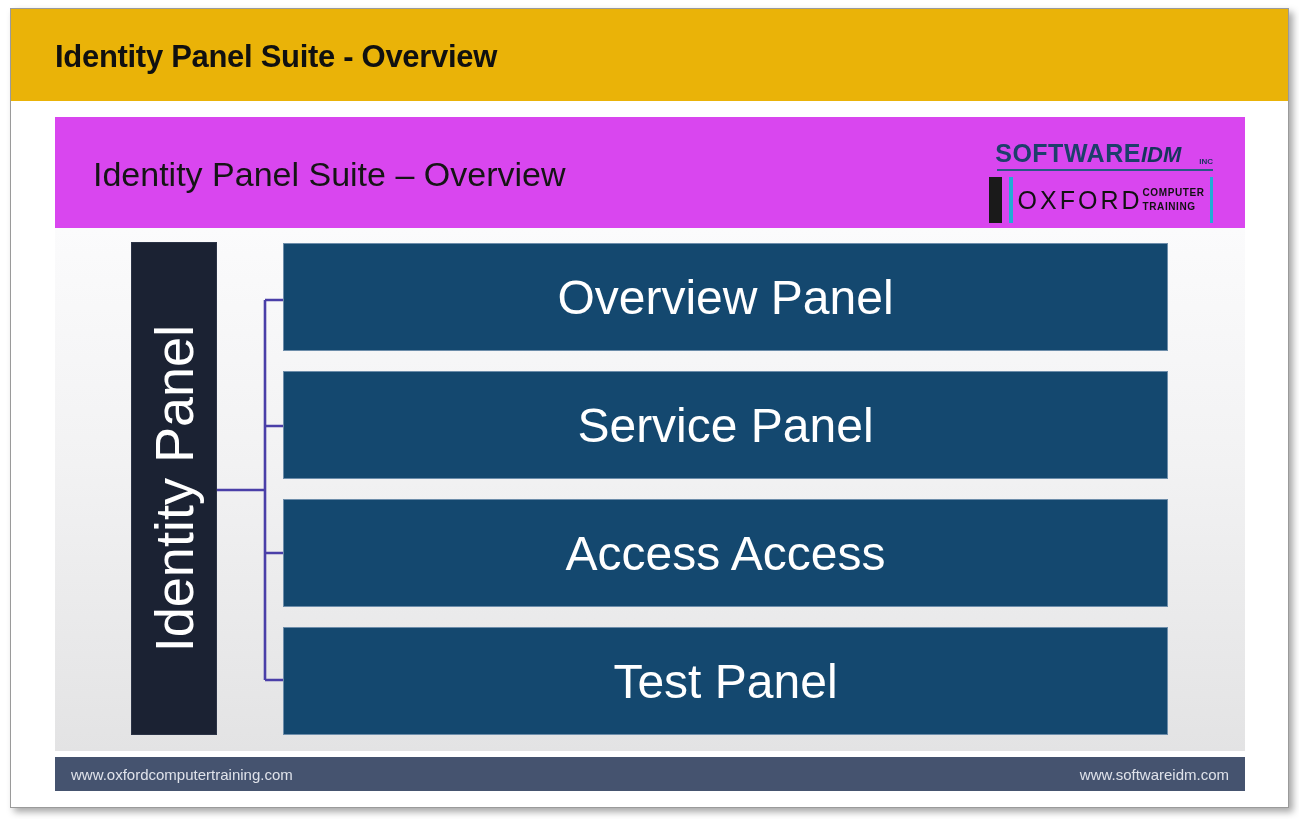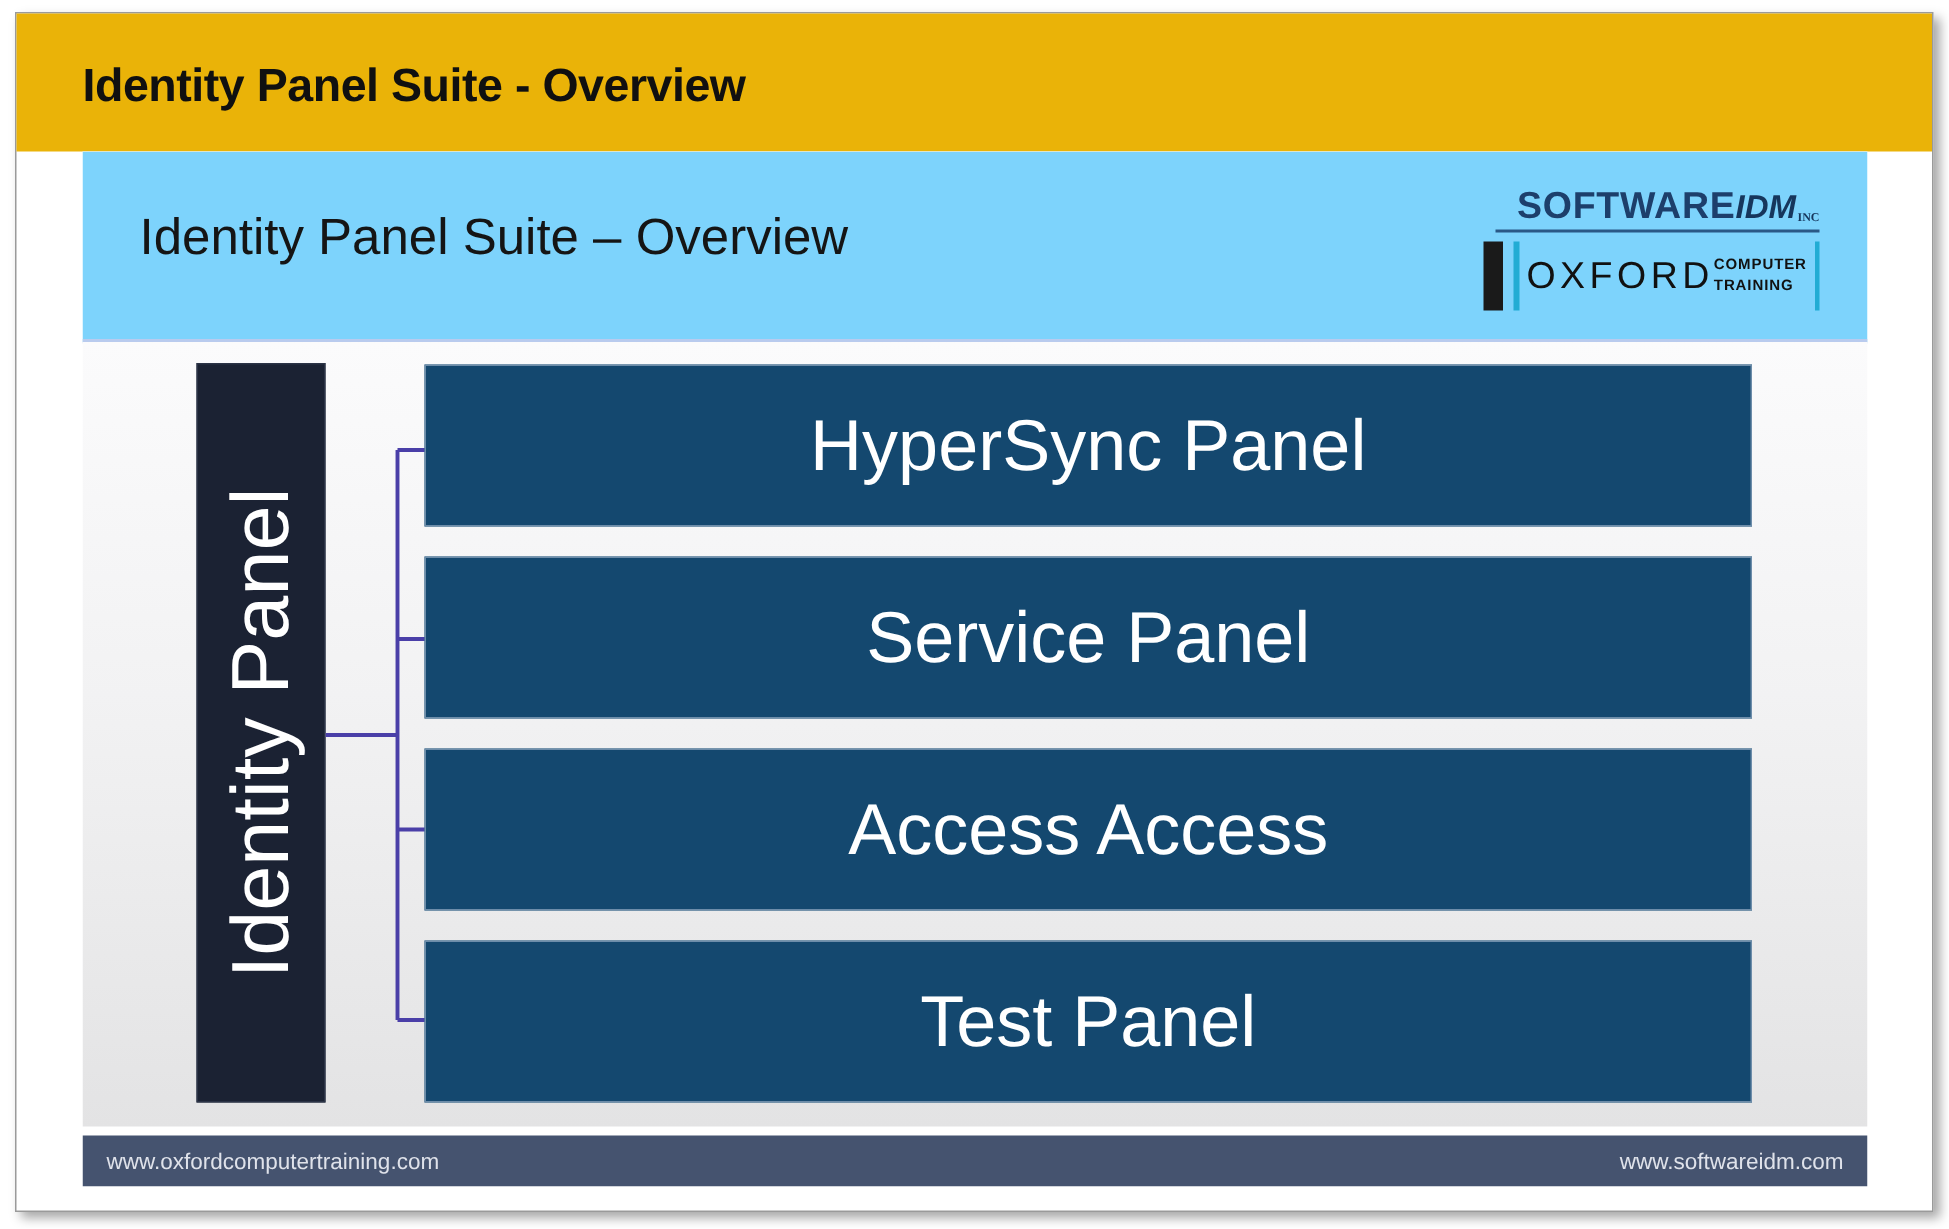--- a/index.html
+++ b/index.html
@@ -59,24 +59,24 @@
     top: 92px;
     width: 1190px;
     height: 690px;
     background: #ffffff;
     overflow: hidden;
   }
 
   
   #slide-title-band {
     position: absolute;
-    left: 0; top: 0;
+    left: 0; top: 16px;
     width: 100%;
     height: 127px;
-    background: #7dd3fc;
+    background: #d946ef;
   }
   #slide-title {
     position: absolute;
     left: 38px;
     top: 38px;
     font-size: 34px;
     font-weight: normal;
     color: #151515;
     white-space: nowrap;
   }
@@ -115,22 +115,21 @@
     font-weight: bold;
     font-style: italic;
     color: #16365c;
     letter-spacing: 0px;
   }
   #logo-softwareidm .inc {
     font-size: 8px;
     font-weight: bold;
     color: #16365c;
     vertical-align: -2px;
-    margin-left: 1px;
-    font-family: Liberation Serif, serif;
+    margin-left: 18px;
   }
   #logo-sw-rule {
     position: absolute;
     right: 0;
     top: 30px;
     width: 216px;
     height: 2px;
     background: #2a5886;
   }
 
@@ -319,21 +318,21 @@
             <line x1="48" y1="198" x2="110" y2="198"></line>
 
             <line x1="48" y1="325" x2="110" y2="325"></line>
 
             <line x1="48" y1="452" x2="110" y2="452"></line>
           </g>
         </svg>
 
         <div id="panel-stack">
           <div class="panel-box">
-            <span class="panel-label">HyperSync Panel</span>
+            <span class="panel-label">Overview Panel</span>
           </div>
           <div class="panel-box">
             <span class="panel-label">Service Panel</span>
           </div>
           <div class="panel-box">
             <span class="panel-label">Access Access</span>
           </div>
           <div class="panel-box">
             <span class="panel-label">Test Panel</span>
           </div>

